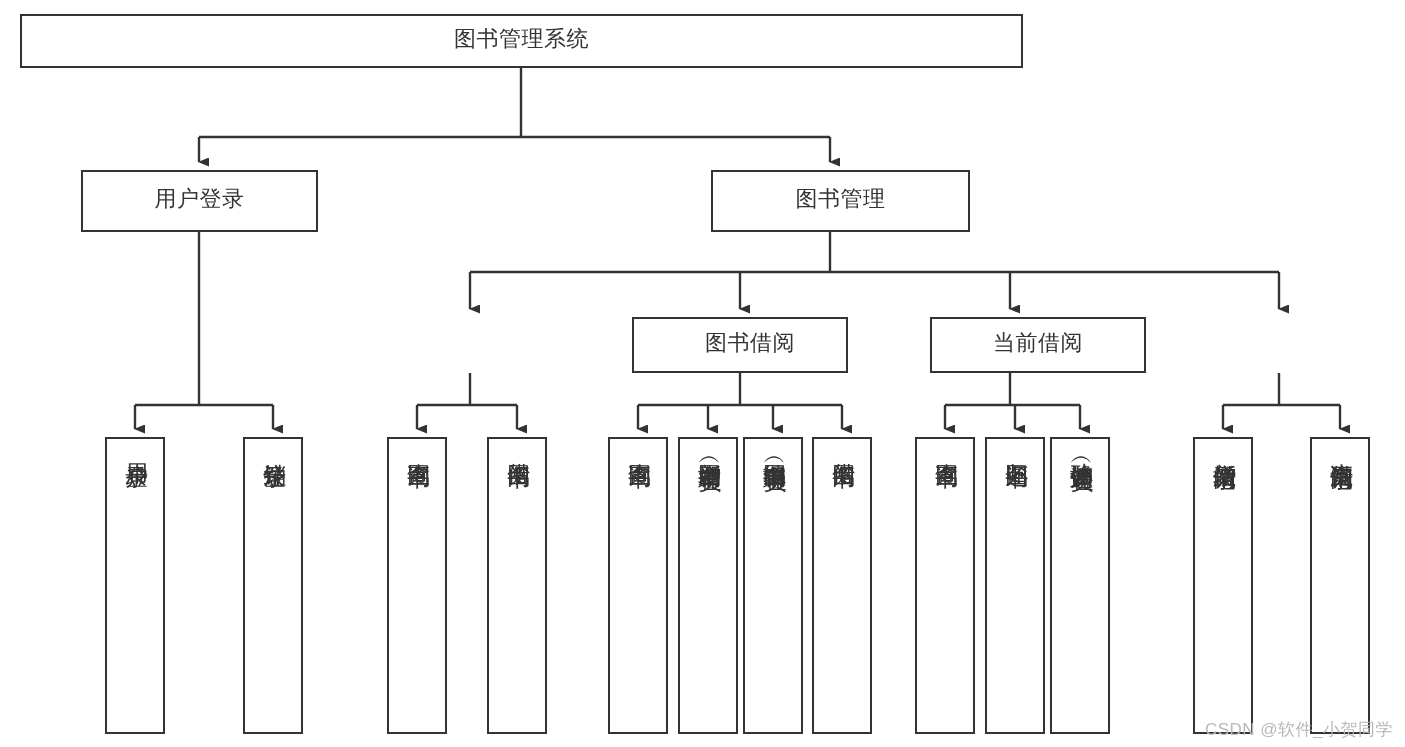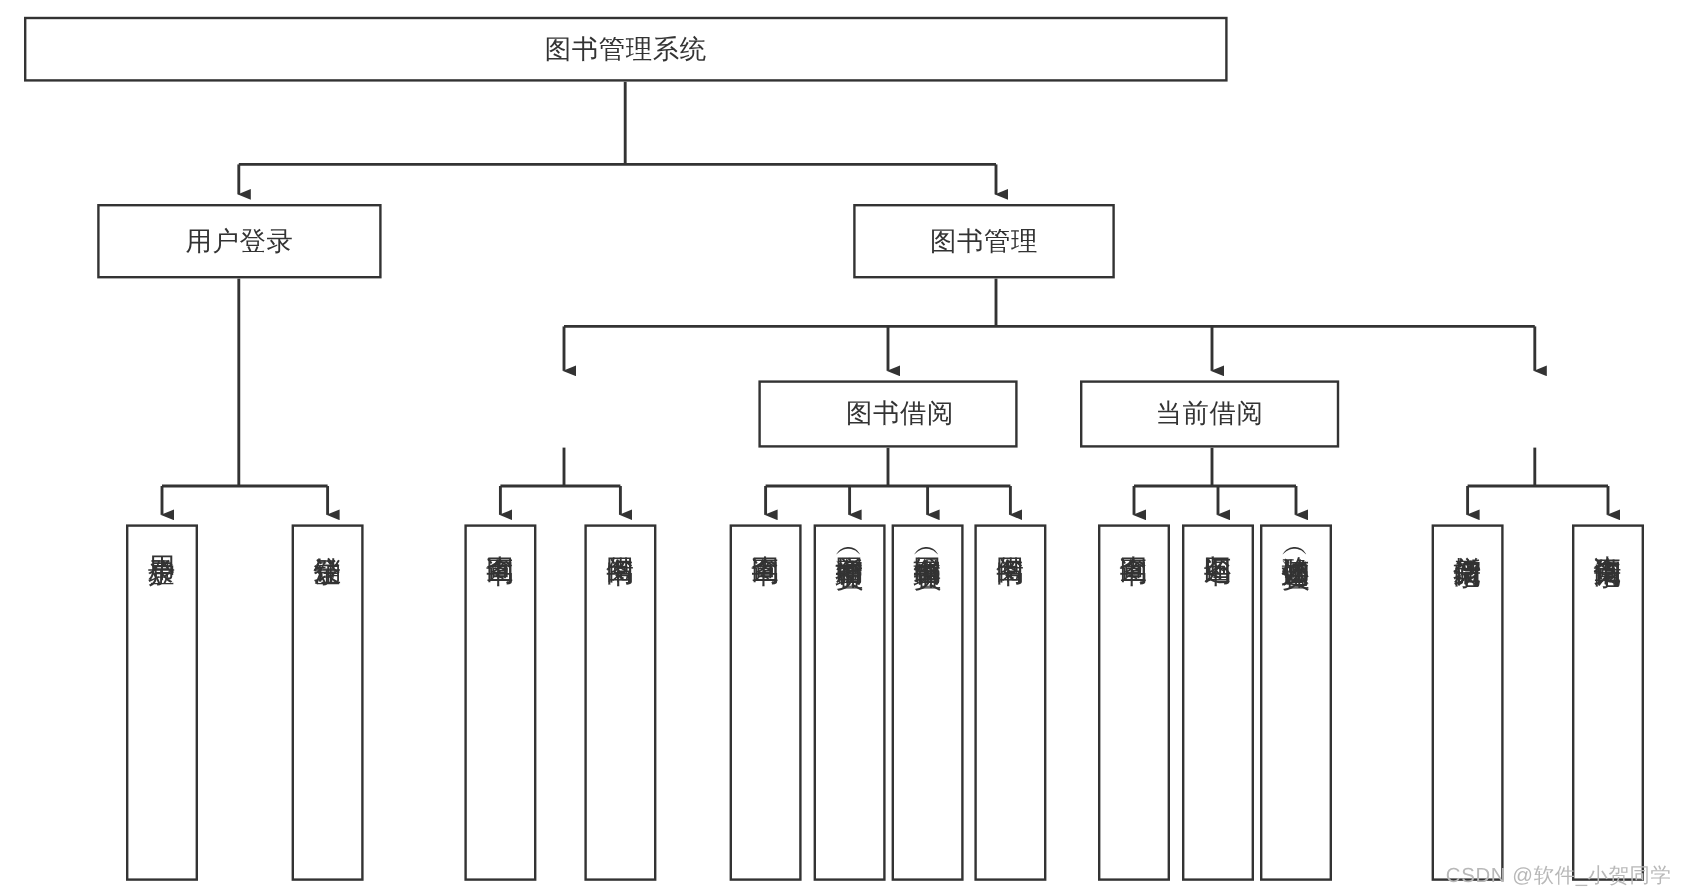--- a/index.html
+++ b/index.html
@@ -35,20 +35,21 @@
     justify-content: center;
     color: #333333;
     z-index: 3;
   }
   .node .label {
     display: block;
     text-align: left;
     line-height: 1.18;
     white-space: nowrap;
     letter-spacing: 0.5px;
+    font-family: Liberation Mono, monospace;
   }
   .node-root .label,
   .node-l2 .label,
   .node-l3 .label {
     font-size: 22px;
   }
   .node-leaf {
     align-items: flex-start;
     padding-top: 6px;
   }
@@ -128,28 +129,28 @@
     </g>
   </svg>
 
   <div class="node node-root" style="left: 20px; top: 14px; width: 1003px; height: 54px;">
     <span class="label">图书管理系统</span>
   </div>
 
   <div class="node node-l2" style="left: 81px; top: 170px; width: 237px; height: 62px;">
     <span class="label">用户登录</span>
   </div>
-  <div class="node node-l2" style="left: 711px; top: 170px; width: 218px; height: 62px;">
+  <div class="node node-l2" style="left: 711px; top: 170px; width: 259px; height: 62px;">
     <span class="label">图书管理</span>
   </div>
 
   <div class="node node-l3" style="left: 632px; top: 317px; width: 216px; height: 56px; padding-left: 20px;">
     <span class="label">图书借阅</span>
   </div>
-  <div class="node node-l3" style="left: 900px; top: 317px; width: 216px; height: 56px;">
+  <div class="node node-l3" style="left: 930px; top: 317px; width: 216px; height: 56px;">
     <span class="label">当前借阅</span>
   </div>
 
   <div class="node node-leaf" style="left: 105px; top: 437px; width: 60px; height: 297px;">
     <span class="label">用户登录</span>
   </div>
   <div class="node node-leaf" style="left: 243px; top: 437px; width: 60px; height: 297px;">
     <span class="label">注销登录</span>
   </div>
 

